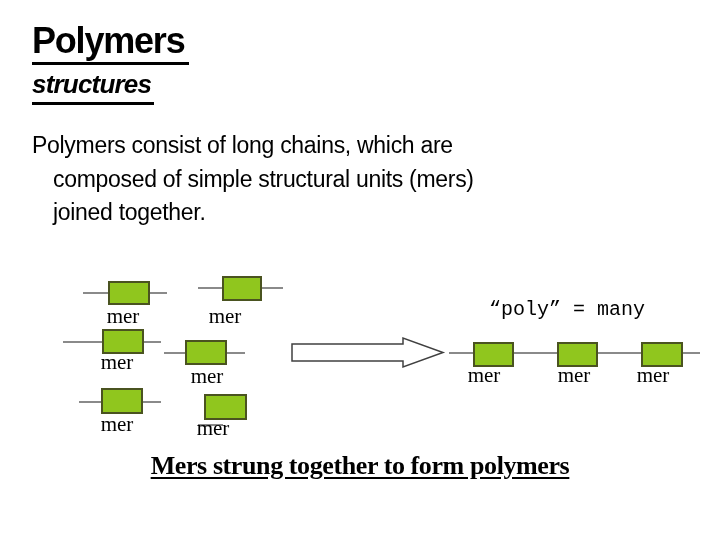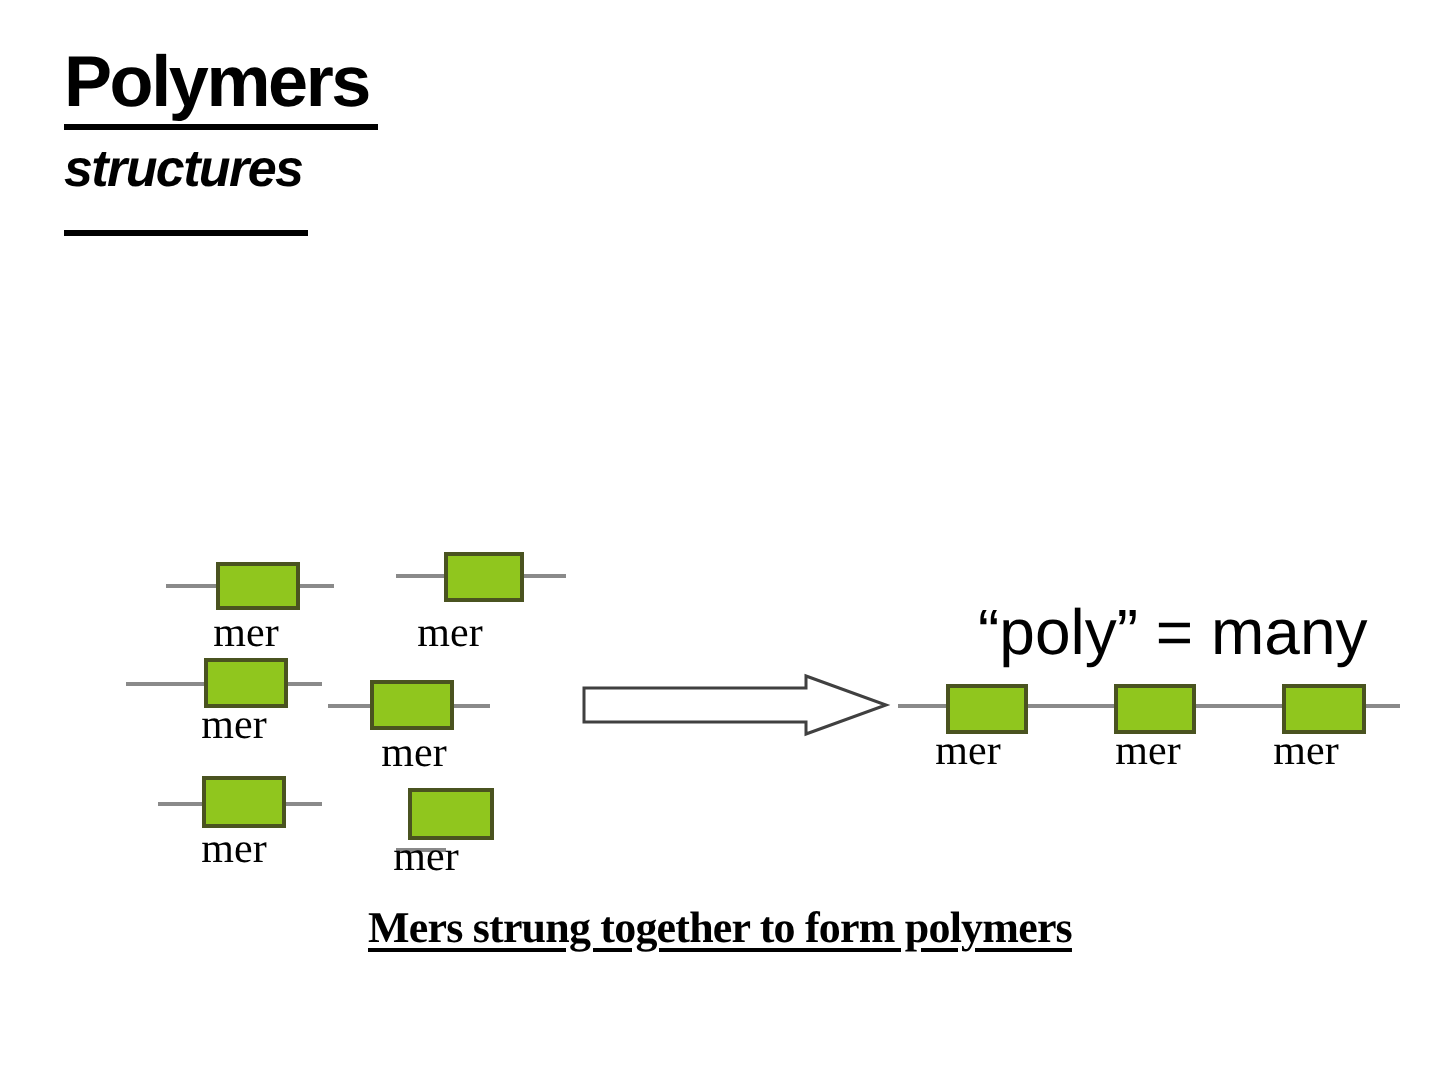--- a/index.html
+++ b/index.html
@@ -23,21 +23,21 @@
     border-bottom: 3px solid var(--text, #000);
     padding-bottom: 1px; padding-right: 4px;
   }
   .slide-subtitle {
     display: inline-block;
     margin: 5px 0 0 0;
     font-size: 26px; font-weight: bold; font-style: italic;
     letter-spacing: -0.8px;
     line-height: 1.12;
     border-bottom: 3px solid var(--text, #000);
-    padding-bottom: 16px; padding-right: 3px; text-align: center;
+    padding-bottom: 3px; padding-right: 3px; text-align: center;
   }
   .body-text {
     position: absolute; left: 32px; top: 129px;
     font-size: 23px; line-height: 33.5px;
     letter-spacing: -0.3px;
     white-space: nowrap;
   }
   .body-line.cont { padding-left: 21px; }
 
   .diagram { position: absolute; left: 0; top: 0; width: 720px; height: 415px; }
@@ -52,44 +52,49 @@
     box-sizing: border-box;
   }
   .mer-label {
     position: absolute; width: 44px;
     font-family: "Liberation Serif", serif;
     font-size: 21px; text-align: center;
     line-height: 1.1;
   }
   .poly-label {
     position: absolute; left: 489px; top: 298px;
-    font-family: Liberation Sans, sans-serif;
-    font-size: 32px;
+    font-family: Liberation Mono, monospace;
+    font-size: 20px;
   }
   .block-arrow { position: absolute; left: 290px; top: 335px; }
   .caption {
     position: absolute; left: 0; top: 451px; width: 720px;
     text-align: center;
     font-family: "Liberation Serif", serif;
-    font-size: 22px; font-weight: bold;
+    font-size: 26px; font-weight: bold;
     letter-spacing: -0.4px;
     text-decoration: underline;
     text-underline-offset: 3px;
   }
 </style>
 </head>
 <body>
 
 <div class="slide" style="--bg: #FFFFFF; --text: #000000; --mer-fill: #90C61E; --mer-border: #4A5320; --line: #8A8A8A; --arrow-fill: #FFFFFF; --arrow-outline: #404040;">
 
   <div class="title-block">
     <span class="title-line"><h1 class="slide-title">Polymers</h1></span>
     <span class="title-line"><h2 class="slide-subtitle">structures</h2></span>
   </div>
 
+  <div class="body-text">
+    <div class="body-line">Polymers consist of long chains, which are</div>
+    <div class="body-line cont">composed of simple structural units (mers)</div>
+    <div class="body-line cont">joined together.</div>
+  </div>
 
   <div class="diagram">
     <div id="scattered-mers">
         <div class="mer-line" style="left: 83px; top: 292px; width: 84px;"></div>
         <div class="mer-rect" style="left: 108px; top: 281px; width: 42px; height: 24px;"></div>
         <div class="mer-label" style="left: 101px; top: 305px;">mer</div>
         <div class="mer-line" style="left: 198px; top: 287px; width: 85px;"></div>
         <div class="mer-rect" style="left: 222px; top: 276px; width: 40px; height: 25px;"></div>
         <div class="mer-label" style="left: 203px; top: 305px;">mer</div>
         <div class="mer-line" style="left: 63px; top: 341px; width: 98px;"></div>

